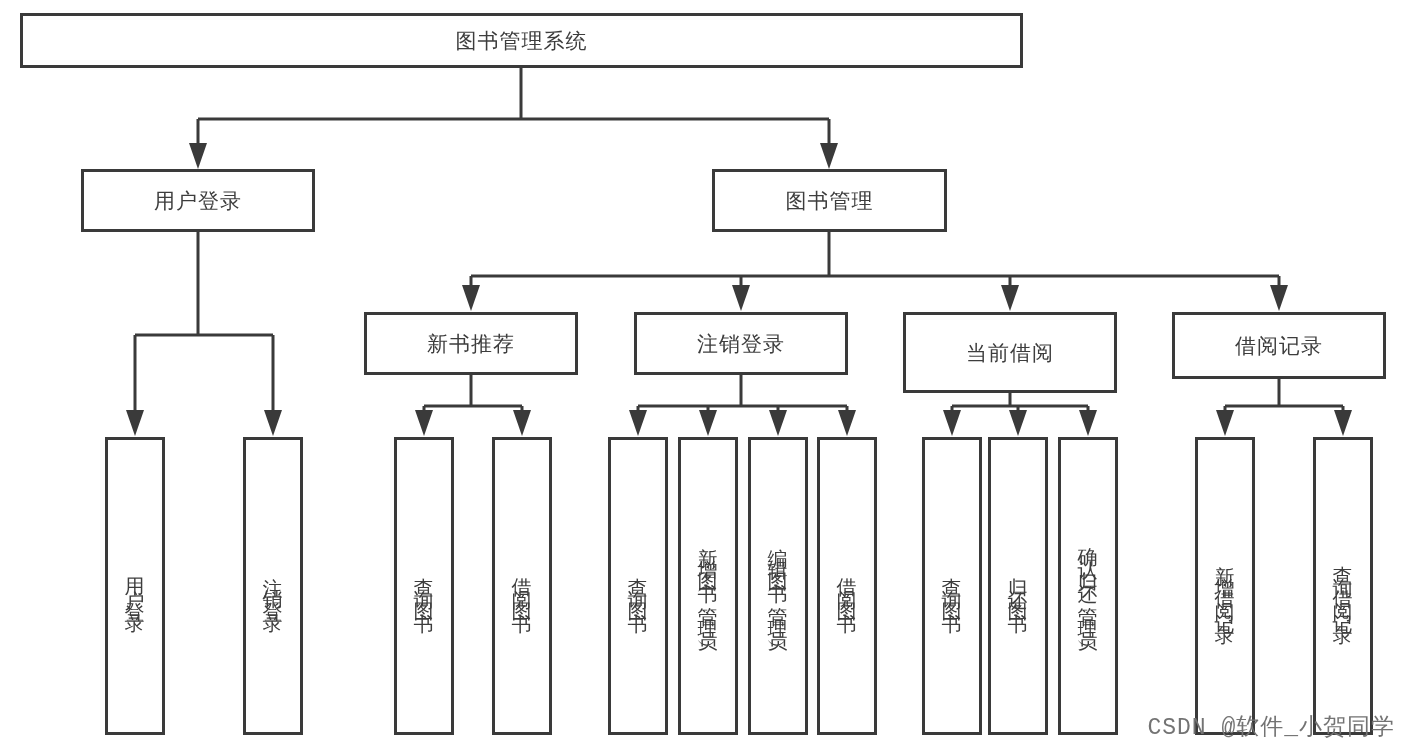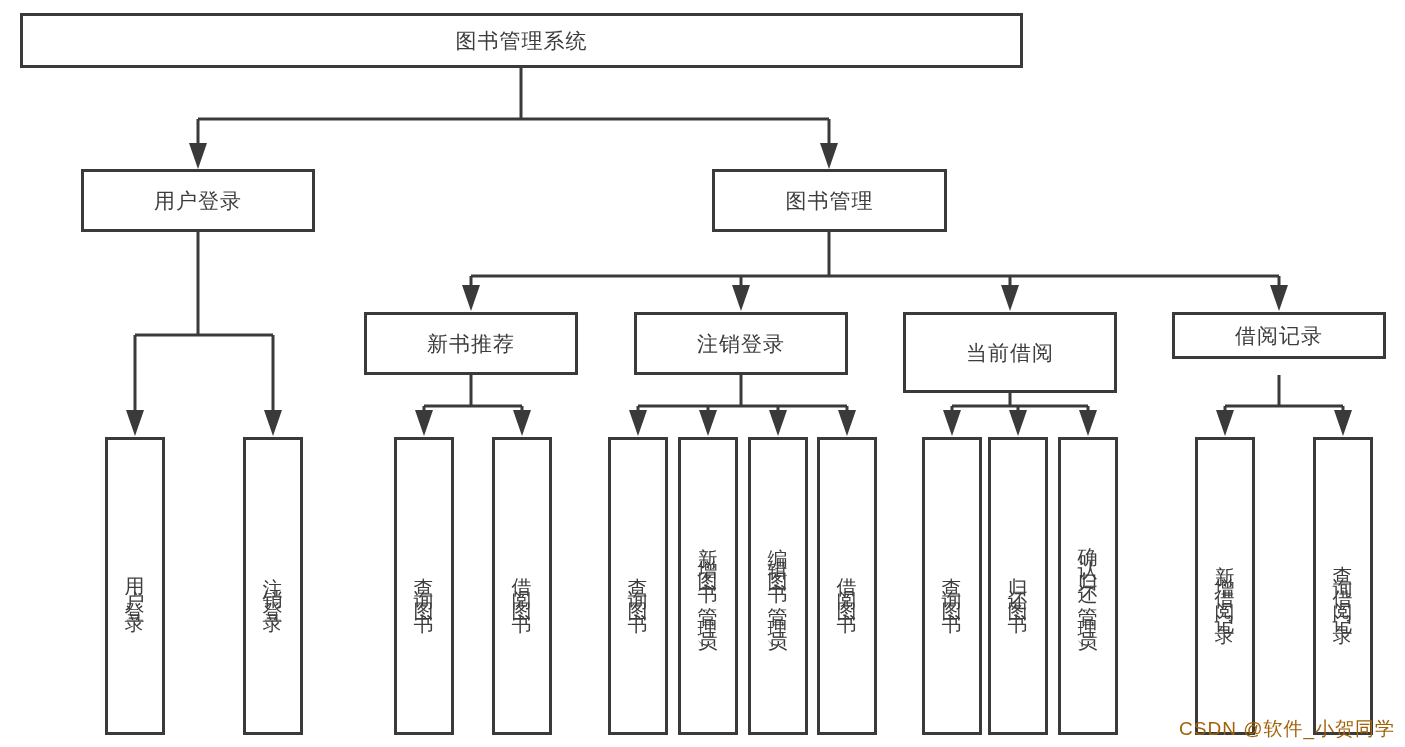--- a/index.html
+++ b/index.html
@@ -49,25 +49,26 @@
     text-orientation: mixed;
     font-size: 20px;
     letter-spacing: 12px;
     line-height: 1;
     overflow: hidden;
   }
   #watermark {
     position: absolute;
     right: 10px;
     bottom: 5px;
-    font-size: 19px;
-    color: #a16207;
+    font-size: 23px;
+    color: #737373;
     letter-spacing: 1px;
     white-space: nowrap;
     z-index: 5;
+    font-family: Liberation Mono, monospace;
   }
 </style>
 </head>
 <body>
 
 <div id="stage">
 
   <svg id="connectors" width="1405" height="747" viewBox="0 0 1405 747">
     <path fill="none" stroke="#3a3a3a" stroke-width="3" d="
       M521 68 V119 M198 119 H829 M198 119 V150 M829 119 V150
@@ -101,21 +102,21 @@
   </svg>
 
   <div class="hbox" style="left:20px; top:13px; width:1003px; height:55px;">图书管理系统</div>
 
   <div class="hbox" style="left:81px; top:169px; width:234px; height:63px;">用户登录</div>
   <div class="hbox" style="left:712px; top:169px; width:235px; height:63px;">图书管理</div>
 
   <div class="hbox" style="left:364px; top:312px; width:214px; height:63px;">新书推荐</div>
   <div class="hbox" style="left:634px; top:312px; width:214px; height:63px;">注销登录</div>
   <div class="hbox" style="left:903px; top:312px; width:214px; height:81px;">当前借阅</div>
-  <div class="hbox" style="left:1172px; top:312px; width:214px; height:47px;">借阅记录</div>
+  <div class="hbox" style="left:1172px; top:312px; width:214px; height:67px;">借阅记录</div>
 
   <div class="vbox" style="left:105px;">用户登录</div>
   <div class="vbox" style="left:243px;">注销登录</div>
 
   <div class="vbox" style="left:394px;">查询图书</div>
   <div class="vbox" style="left:492px;">借阅图书</div>
 
   <div class="vbox" style="left:608px;">查询图书</div>
   <div class="vbox" style="left:678px;">新增图书（管理员）</div>
   <div class="vbox" style="left:748px;">编辑图书（管理员）</div>

